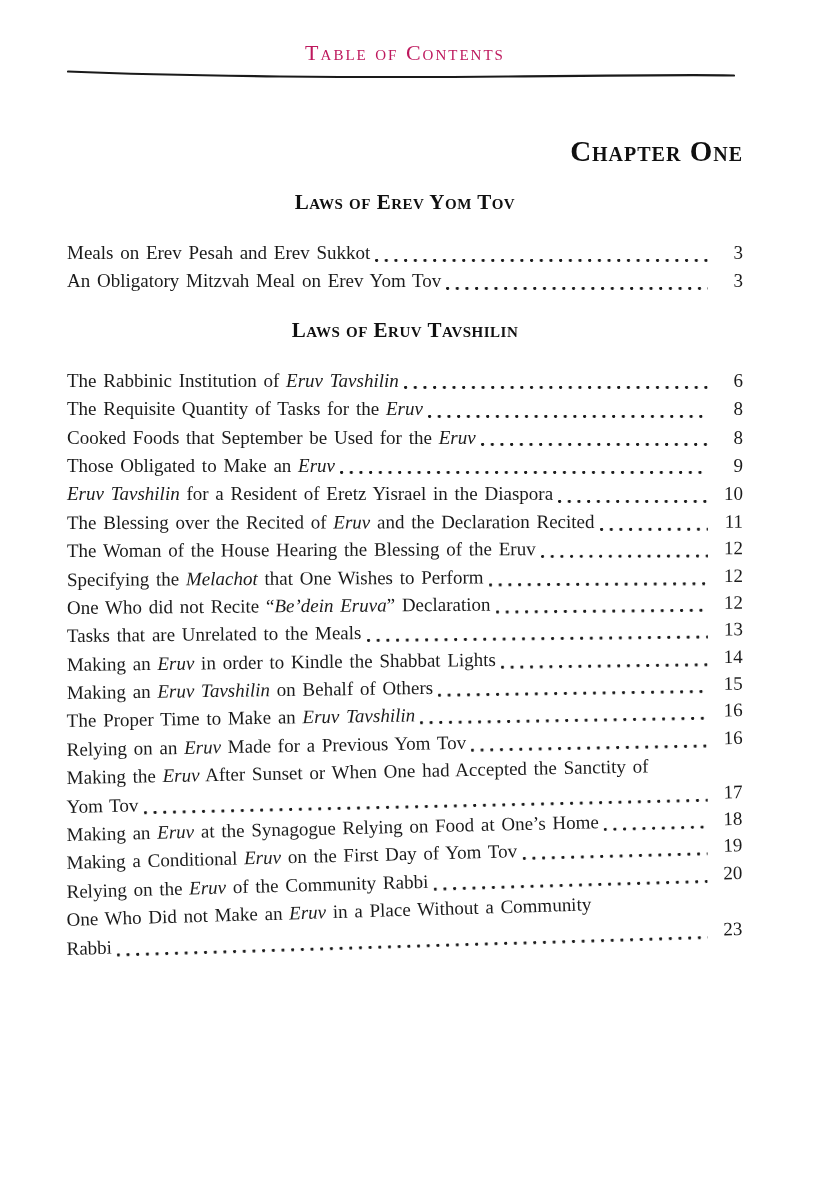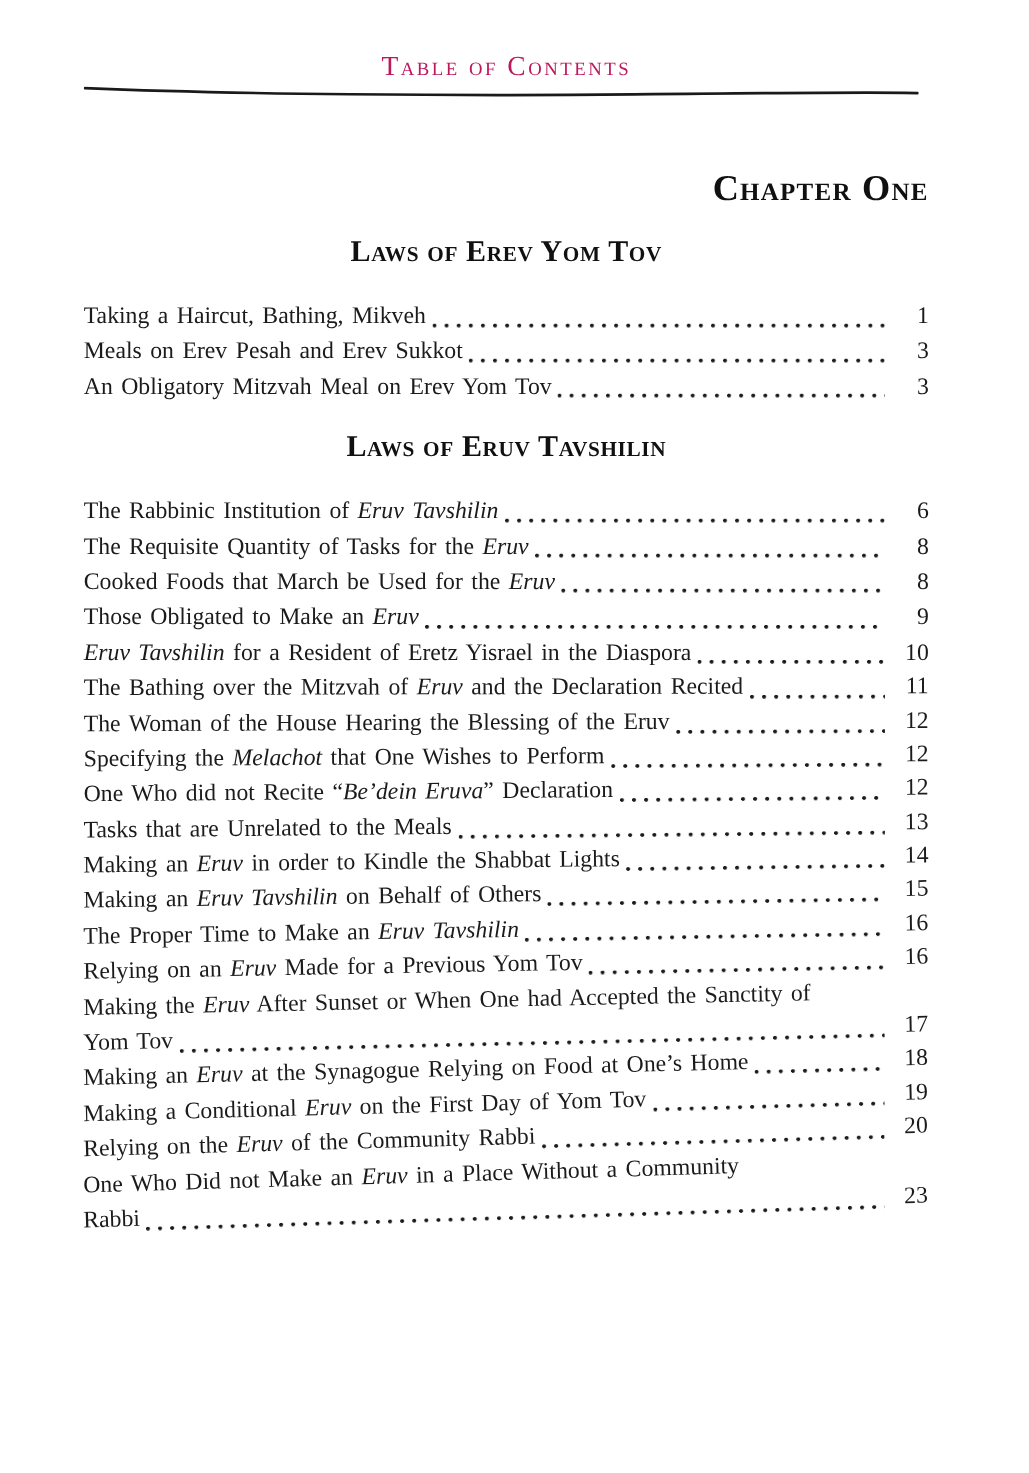--- a/index.html
+++ b/index.html
@@ -37,21 +37,21 @@
     line-height: 34px;
     letter-spacing: 1px;
     color: #101010;
   }
   .chap-heading.first { margin-top: 58px; }
   .chap-sub {
     margin-top: 21px;
     text-align: center;
     font-variant: small-caps;
     font-weight: 700;
-    font-size: 24px;
+    font-size: 21px;
     line-height: 26px;
     letter-spacing: 0.5px;
     color: #101010;
   }
   
   .entries { margin-top: 24px; }
   .entries.ch2 { }
   .row {
     display: flex;
     align-items: baseline;
@@ -92,25 +92,20 @@
   <div class="rule-wrap">
     <svg width="668" height="10" viewBox="0 0 668 10">
       <path d="M1,1.5 C 120,6.5 300,8 440,6.5 S 640,4.5 667,5.5" stroke="#1a1a1a" stroke-width="2.1" fill="none" stroke-linecap="round"></path>
     </svg>
   </div>
 
   <div class="chap-heading first">Chapter One</div>
   <div class="chap-sub"><span>Laws of Erev Yom Tov</span></div>
   <div class="entries ch1">
       <div class="row">
-        <span class="t"><span>Taking a Haircut, Bathing, Mikveh </span></span>
-        <span class="leader"></span>
-        <span class="pg">1</span>
-      </div>
-      <div class="row">
         <span class="t"><span>Meals on Erev Pesah and Erev Sukkot </span></span>
         <span class="leader"></span>
         <span class="pg">3</span>
       </div>
       <div class="row">
         <span class="t"><span>An Obligatory Mitzvah Meal on Erev Yom Tov</span></span>
         <span class="leader"></span>
         <span class="pg">3</span>
       </div>
     </div>
@@ -121,36 +116,36 @@
         <span class="t"><span>The Rabbinic Institution of </span><span class="it">Eruv Tavshilin</span><span> </span></span>
         <span class="leader"></span>
         <span class="pg">6</span>
       </div>
       <div class="row">
         <span class="t"><span>The Requisite Quantity of Tasks for the </span><span class="it">Eruv</span></span>
         <span class="leader"></span>
         <span class="pg">8</span>
       </div>
       <div class="row">
-        <span class="t"><span>Cooked Foods that March be Used for the </span><span class="it">Eruv</span><span> </span></span>
+        <span class="t"><span>Cooked Foods that September be Used for the </span><span class="it">Eruv</span><span> </span></span>
         <span class="leader"></span>
         <span class="pg">8</span>
       </div>
       <div class="row">
         <span class="t"><span>Those Obligated to Make an </span><span class="it">Eruv</span><span> </span></span>
         <span class="leader"></span>
         <span class="pg">9</span>
       </div>
       <div class="row">
         <span class="t"><span class="it">Eruv Tavshilin</span><span> for a Resident of Eretz Yisrael in the Diaspora</span></span>
         <span class="leader"></span>
         <span class="pg">10</span>
       </div>
       <div class="row" style="transform: rotate(-0.115deg);">
-        <span class="t"><span>The Bathing over the Mitzvah of </span><span class="it">Eruv</span><span> and the Declaration Recited </span></span>
+        <span class="t"><span>The Blessing over the Recited of </span><span class="it">Eruv</span><span> and the Declaration Recited </span></span>
         <span class="leader"></span>
         <span class="pg">11</span>
       </div>
       <div class="row" style="transform: rotate(-0.23deg);">
         <span class="t"><span>The Woman of the House Hearing the Blessing of the Eruv </span></span>
         <span class="leader"></span>
         <span class="pg">12</span>
       </div>
       <div class="row" style="transform: rotate(-0.345deg);">
         <span class="t"><span>Specifying the </span><span class="it">Melachot</span><span> that One Wishes to Perform</span></span>

